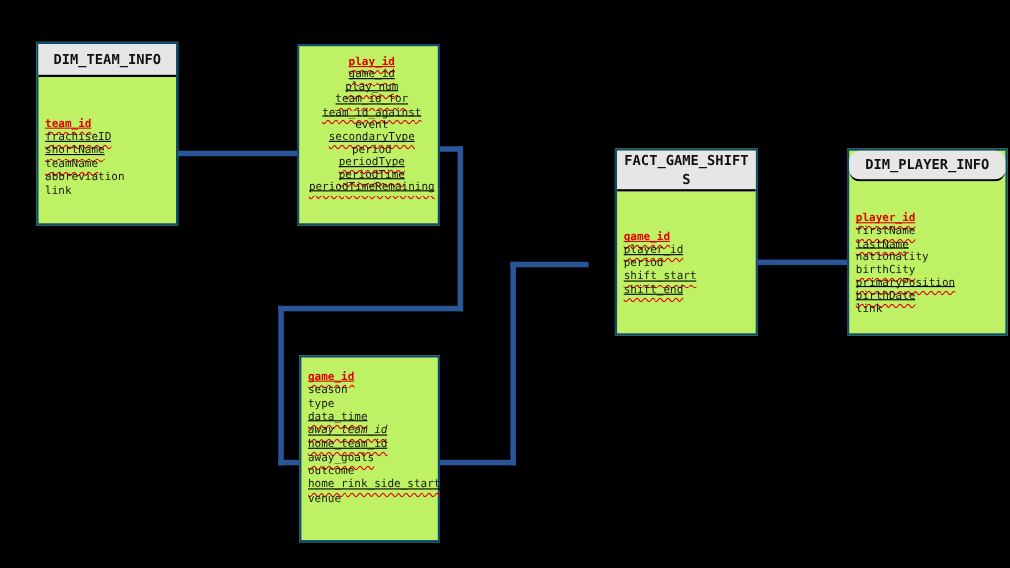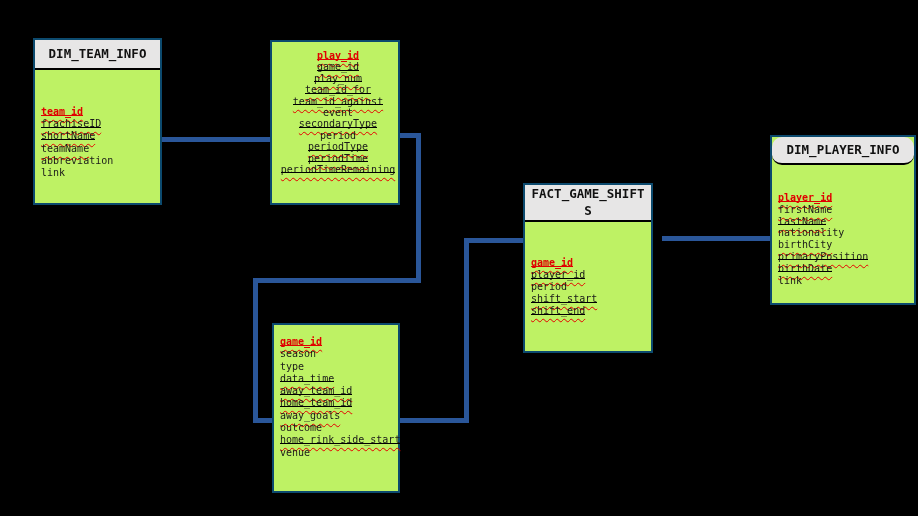--- a/index.html
+++ b/index.html
@@ -64,21 +64,21 @@
         <div class="erow" style="height: 11.4px; line-height: 11.4px;"><span class="fname squig uline" style="text-decoration-color: rgb(230, 0, 0);">team_id_for</span></div>
         <div class="erow" style="height: 11.4px; line-height: 11.4px;"><span class="fname squig uline" style="text-decoration-color: rgb(230, 0, 0);">team_id_against</span></div>
         <div class="erow" style="height: 11.4px; line-height: 11.4px;"><span class="fname" style="text-decoration-color: rgb(230, 0, 0);">event</span></div>
         <div class="erow" style="height: 11.4px; line-height: 11.4px;"><span class="fname squig uline" style="text-decoration-color: rgb(230, 0, 0);">secondaryType</span></div>
         <div class="erow" style="height: 11.4px; line-height: 11.4px;"><span class="fname" style="text-decoration-color: rgb(230, 0, 0);">period</span></div>
         <div class="erow" style="height: 11.4px; line-height: 11.4px;"><span class="fname squig uline" style="text-decoration-color: rgb(230, 0, 0);">periodType</span></div>
         <div class="erow" style="height: 11.4px; line-height: 11.4px;"><span class="fname squig uline" style="text-decoration-color: rgb(230, 0, 0);">periodTime</span></div>
         <div class="erow" style="height: 11.4px; line-height: 11.4px;"><span class="fname squig uline" style="text-decoration-color: rgb(230, 0, 0);">periodTimeRemaining</span></div>
       </div>
     </div>
-    <div class="etable" style="left: 523px; top: 135px; width: 130px; height: 170px; margin-top: 48px;">
+    <div class="etable" style="left: 559px; top: 135px; width: 130px; height: 170px;">
       <div class="ehead" style="height: 37px; background: rgb(231, 230, 230);">
         <span class="htext" style="max-width: 116px;">FACT_GAME_SHIFTS</span>
       </div>
       <div class="ebody" style="height: 129px; padding-top: 33px;">
         <div class="erow" style="height: 12px; line-height: 12px;"><span class="fname squig uline uline-red pk" style="text-decoration-color: rgb(230, 0, 0);">game_id</span></div>
         <div class="erow" style="height: 12px; line-height: 12px;"><span class="fname squig uline" style="text-decoration-color: rgb(230, 0, 0);">player_id</span></div>
         <div class="erow" style="height: 12px; line-height: 12px;"><span class="fname" style="text-decoration-color: rgb(230, 0, 0);">period</span></div>
         <div class="erow" style="height: 12px; line-height: 12px;"><span class="fname squig uline" style="text-decoration-color: rgb(230, 0, 0);">shift_start</span></div>
         <div class="erow" style="height: 12px; line-height: 12px;"><span class="fname squig uline" style="text-decoration-color: rgb(230, 0, 0);">shift_end</span></div>
       </div>
@@ -97,21 +97,21 @@
         <div class="erow" style="height: 11.8px; line-height: 11.8px;"><span class="fname squig uline" style="text-decoration-color: rgb(230, 0, 0);">birthDate</span></div>
         <div class="erow" style="height: 11.8px; line-height: 11.8px;"><span class="fname" style="text-decoration-color: rgb(230, 0, 0);">link</span></div>
       </div>
     </div>
     <div class="etable" style="left: 272px; top: 323px; width: 128px; height: 170px;">
       <div class="ebody" style="height: 137px; padding-top: 9px;">
         <div class="erow" style="height: 12.3px; line-height: 12.3px;"><span class="fname squig uline uline-red pk" style="text-decoration-color: rgb(230, 0, 0);">game_id</span></div>
         <div class="erow" style="height: 12.3px; line-height: 12.3px;"><span class="fname" style="text-decoration-color: rgb(230, 0, 0);">season</span></div>
         <div class="erow" style="height: 12.3px; line-height: 12.3px;"><span class="fname" style="text-decoration-color: rgb(230, 0, 0);">type</span></div>
         <div class="erow" style="height: 12.3px; line-height: 12.3px;"><span class="fname squig uline" style="text-decoration-color: rgb(230, 0, 0);">data_time</span></div>
-        <div class="erow" style="height: 12.3px; line-height: 12.3px;"><span class="fname squig uline" style="text-decoration-color: rgb(230, 0, 0);">away_team_id</span></div>
+        <div class="erow" style="height: 12.3px; line-height: 12.3px; font-style: italic;"><span class="fname squig uline" style="text-decoration-color: rgb(230, 0, 0);">away_team_id</span></div>
         <div class="erow" style="height: 12.3px; line-height: 12.3px;"><span class="fname squig uline" style="text-decoration-color: rgb(230, 0, 0);">home_team_id</span></div>
         <div class="erow" style="height: 12.3px; line-height: 12.3px;"><span class="fname squig" style="text-decoration-color: rgb(230, 0, 0);">away_goals</span></div>
         <div class="erow" style="height: 12.3px; line-height: 12.3px;"><span class="fname" style="text-decoration-color: rgb(230, 0, 0);">outcome</span></div>
         <div class="erow" style="height: 12.3px; line-height: 12.3px;"><span class="fname squig uline" style="text-decoration-color: rgb(230, 0, 0);">home_rink_side_start</span></div>
         <div class="erow" style="height: 12.3px; line-height: 12.3px;"><span class="fname" style="text-decoration-color: rgb(230, 0, 0);">venue</span></div>
       </div>
     </div>
   </div>
 
 </body></html>

